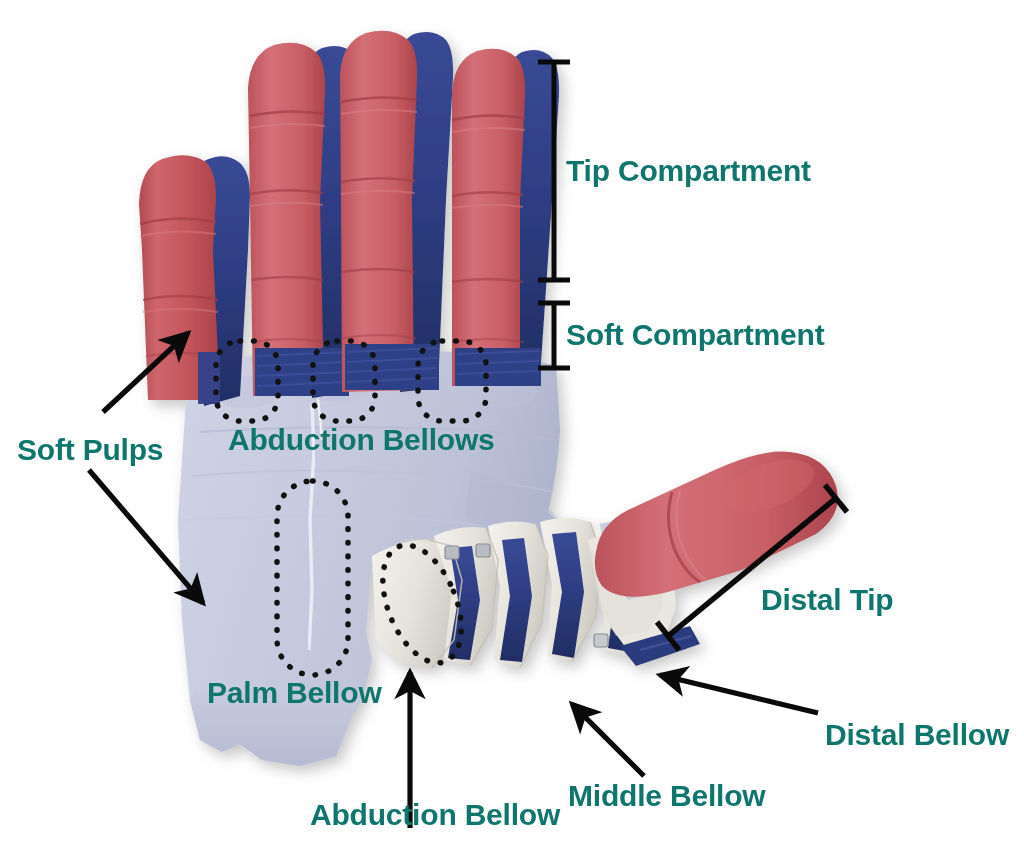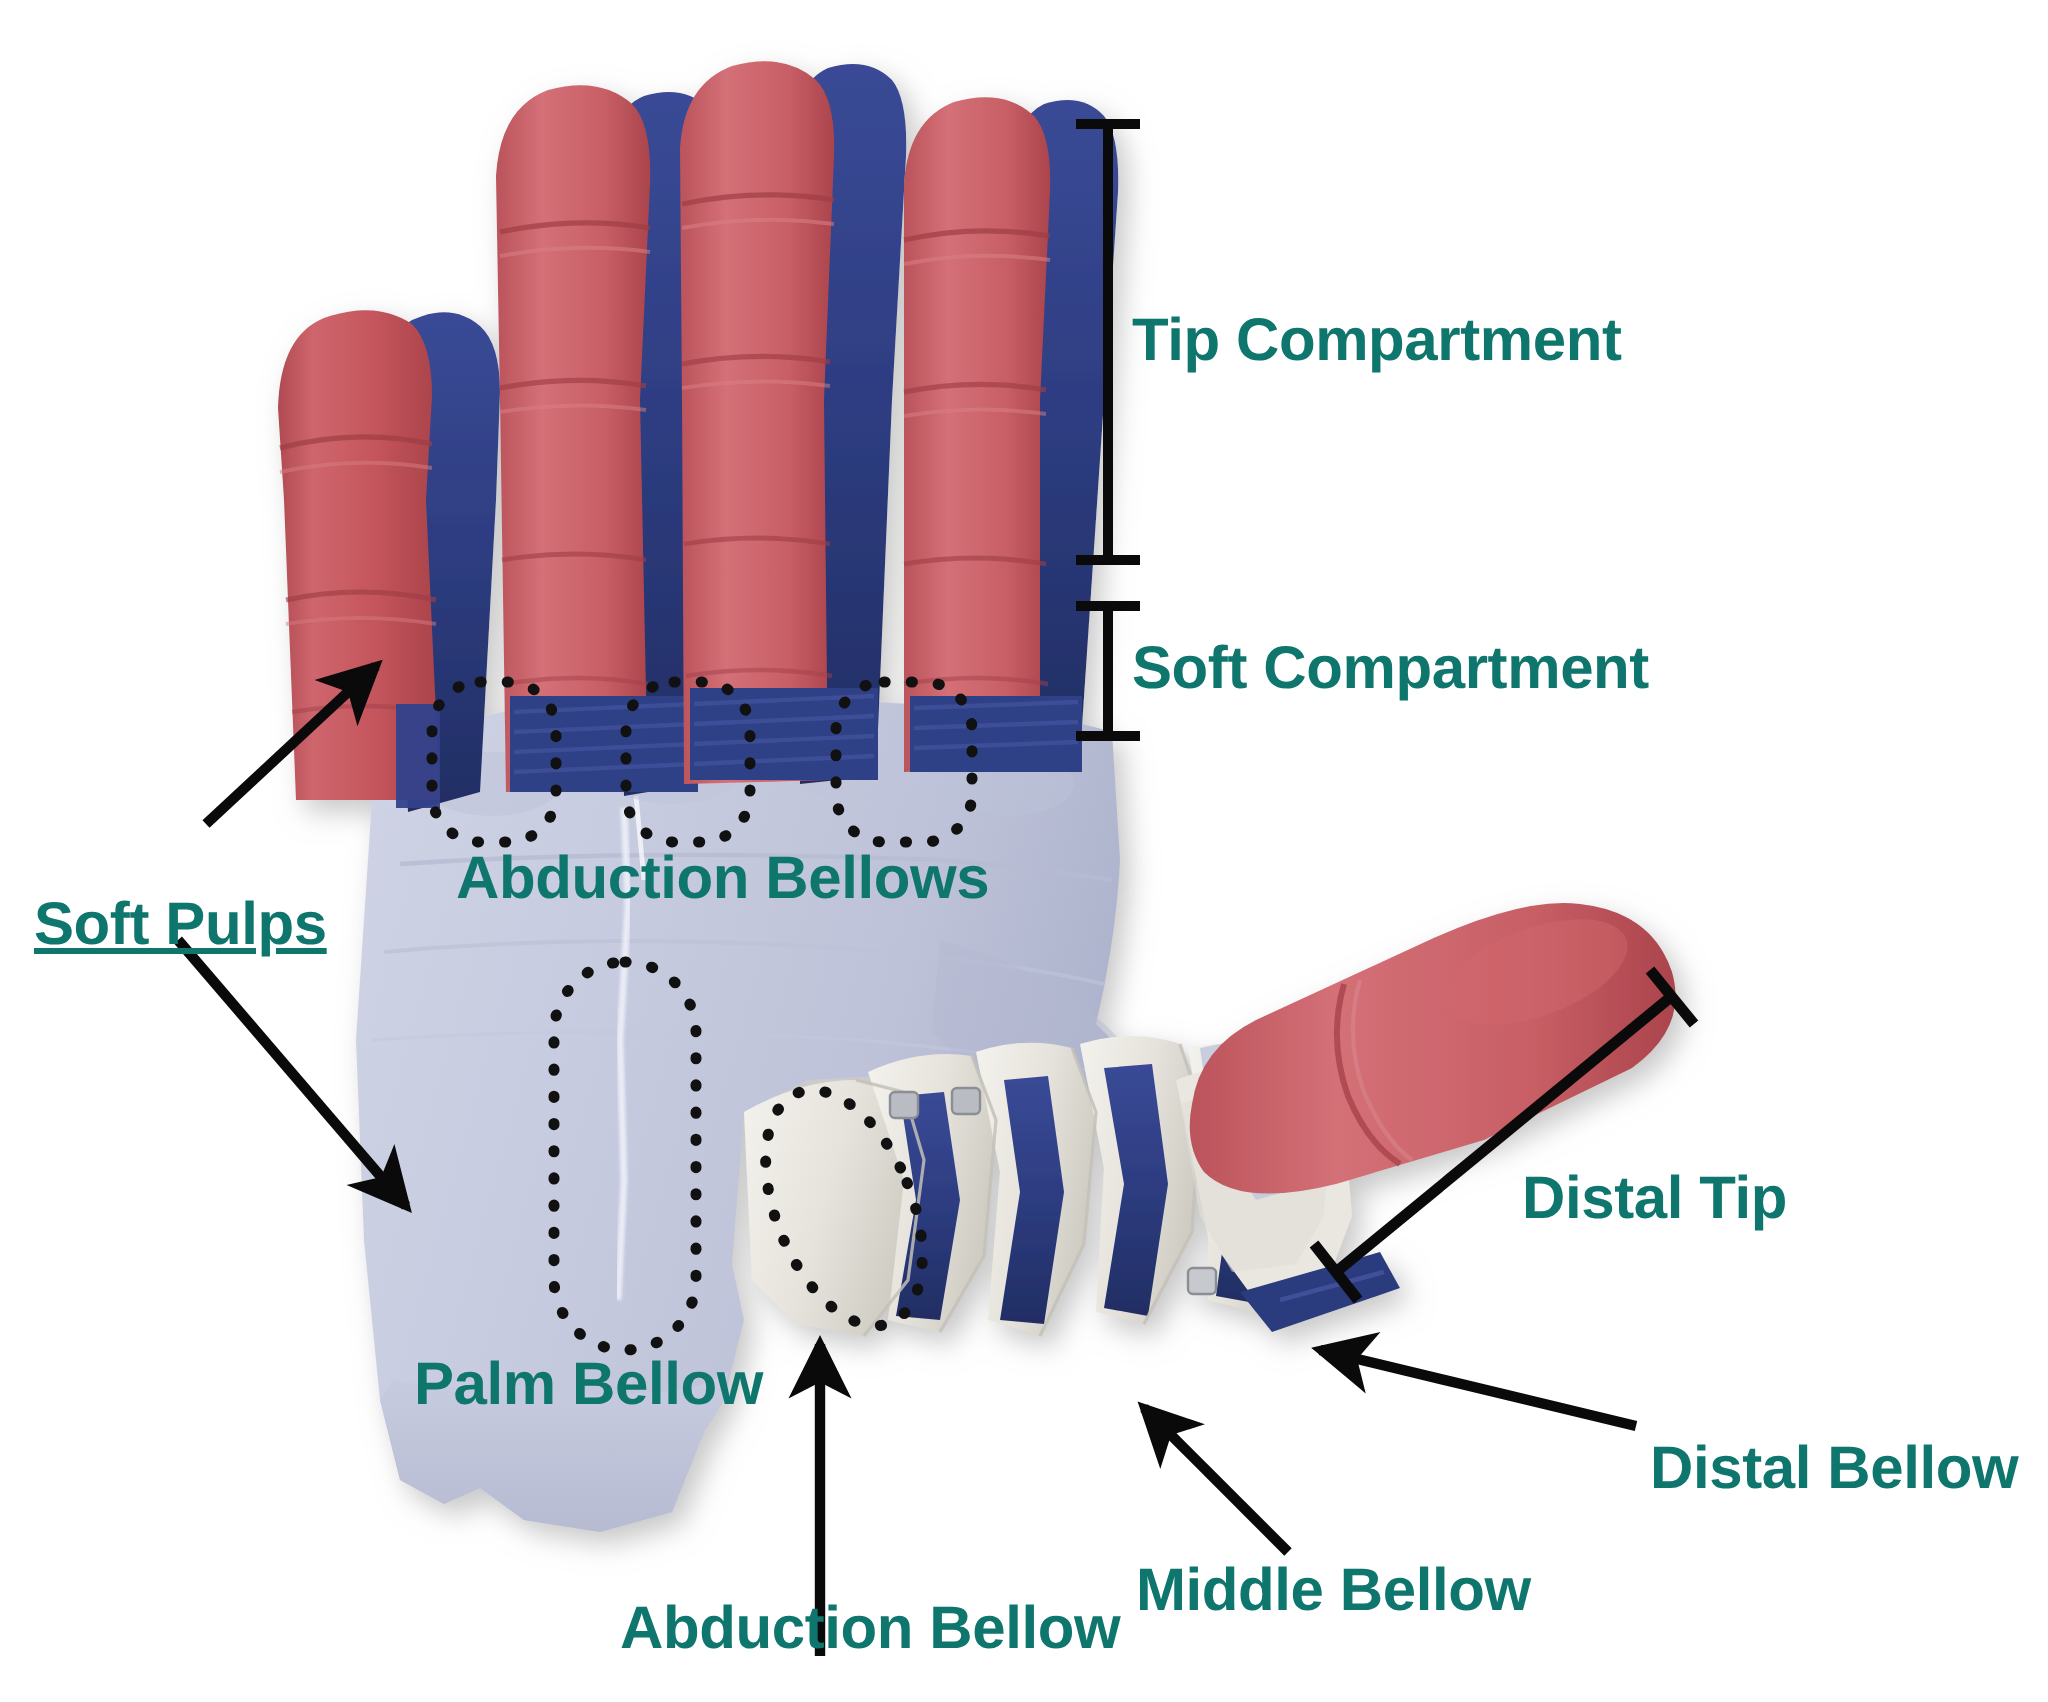--- a/index.html
+++ b/index.html
@@ -26,21 +26,21 @@
     color: #0f766e;
     font-family: "Liberation Sans", sans-serif;
     font-weight: 700;
     font-size: 30px;
     line-height: 1.0;
     white-space: nowrap;
     letter-spacing: -0.2px;
   }
   #lbl-tip-compartment   { left: 566px; top: 156px; }
   #lbl-base-compartment  { left: 566px; top: 320px; }
-  #lbl-soft-pulps        { left: 17px;  top: 448px; text-decoration: underline; }
+  #lbl-soft-pulps        { left: 17px;  top: 435px; }
   #lbl-abduction-bellows { left: 228px; top: 425px; }
   #lbl-palm-bellow       { left: 207px; top: 678px; }
   #lbl-thumb-tip         { left: 761px; top: 585px; }
   #lbl-distal-bellow     { left: 825px; top: 720px; }
   #lbl-middle-bellow     { left: 568px; top: 781px; }
   #lbl-proximal-bellow   { left: 310px; top: 800px; }
 </style>
 </head>
 <body>
 

